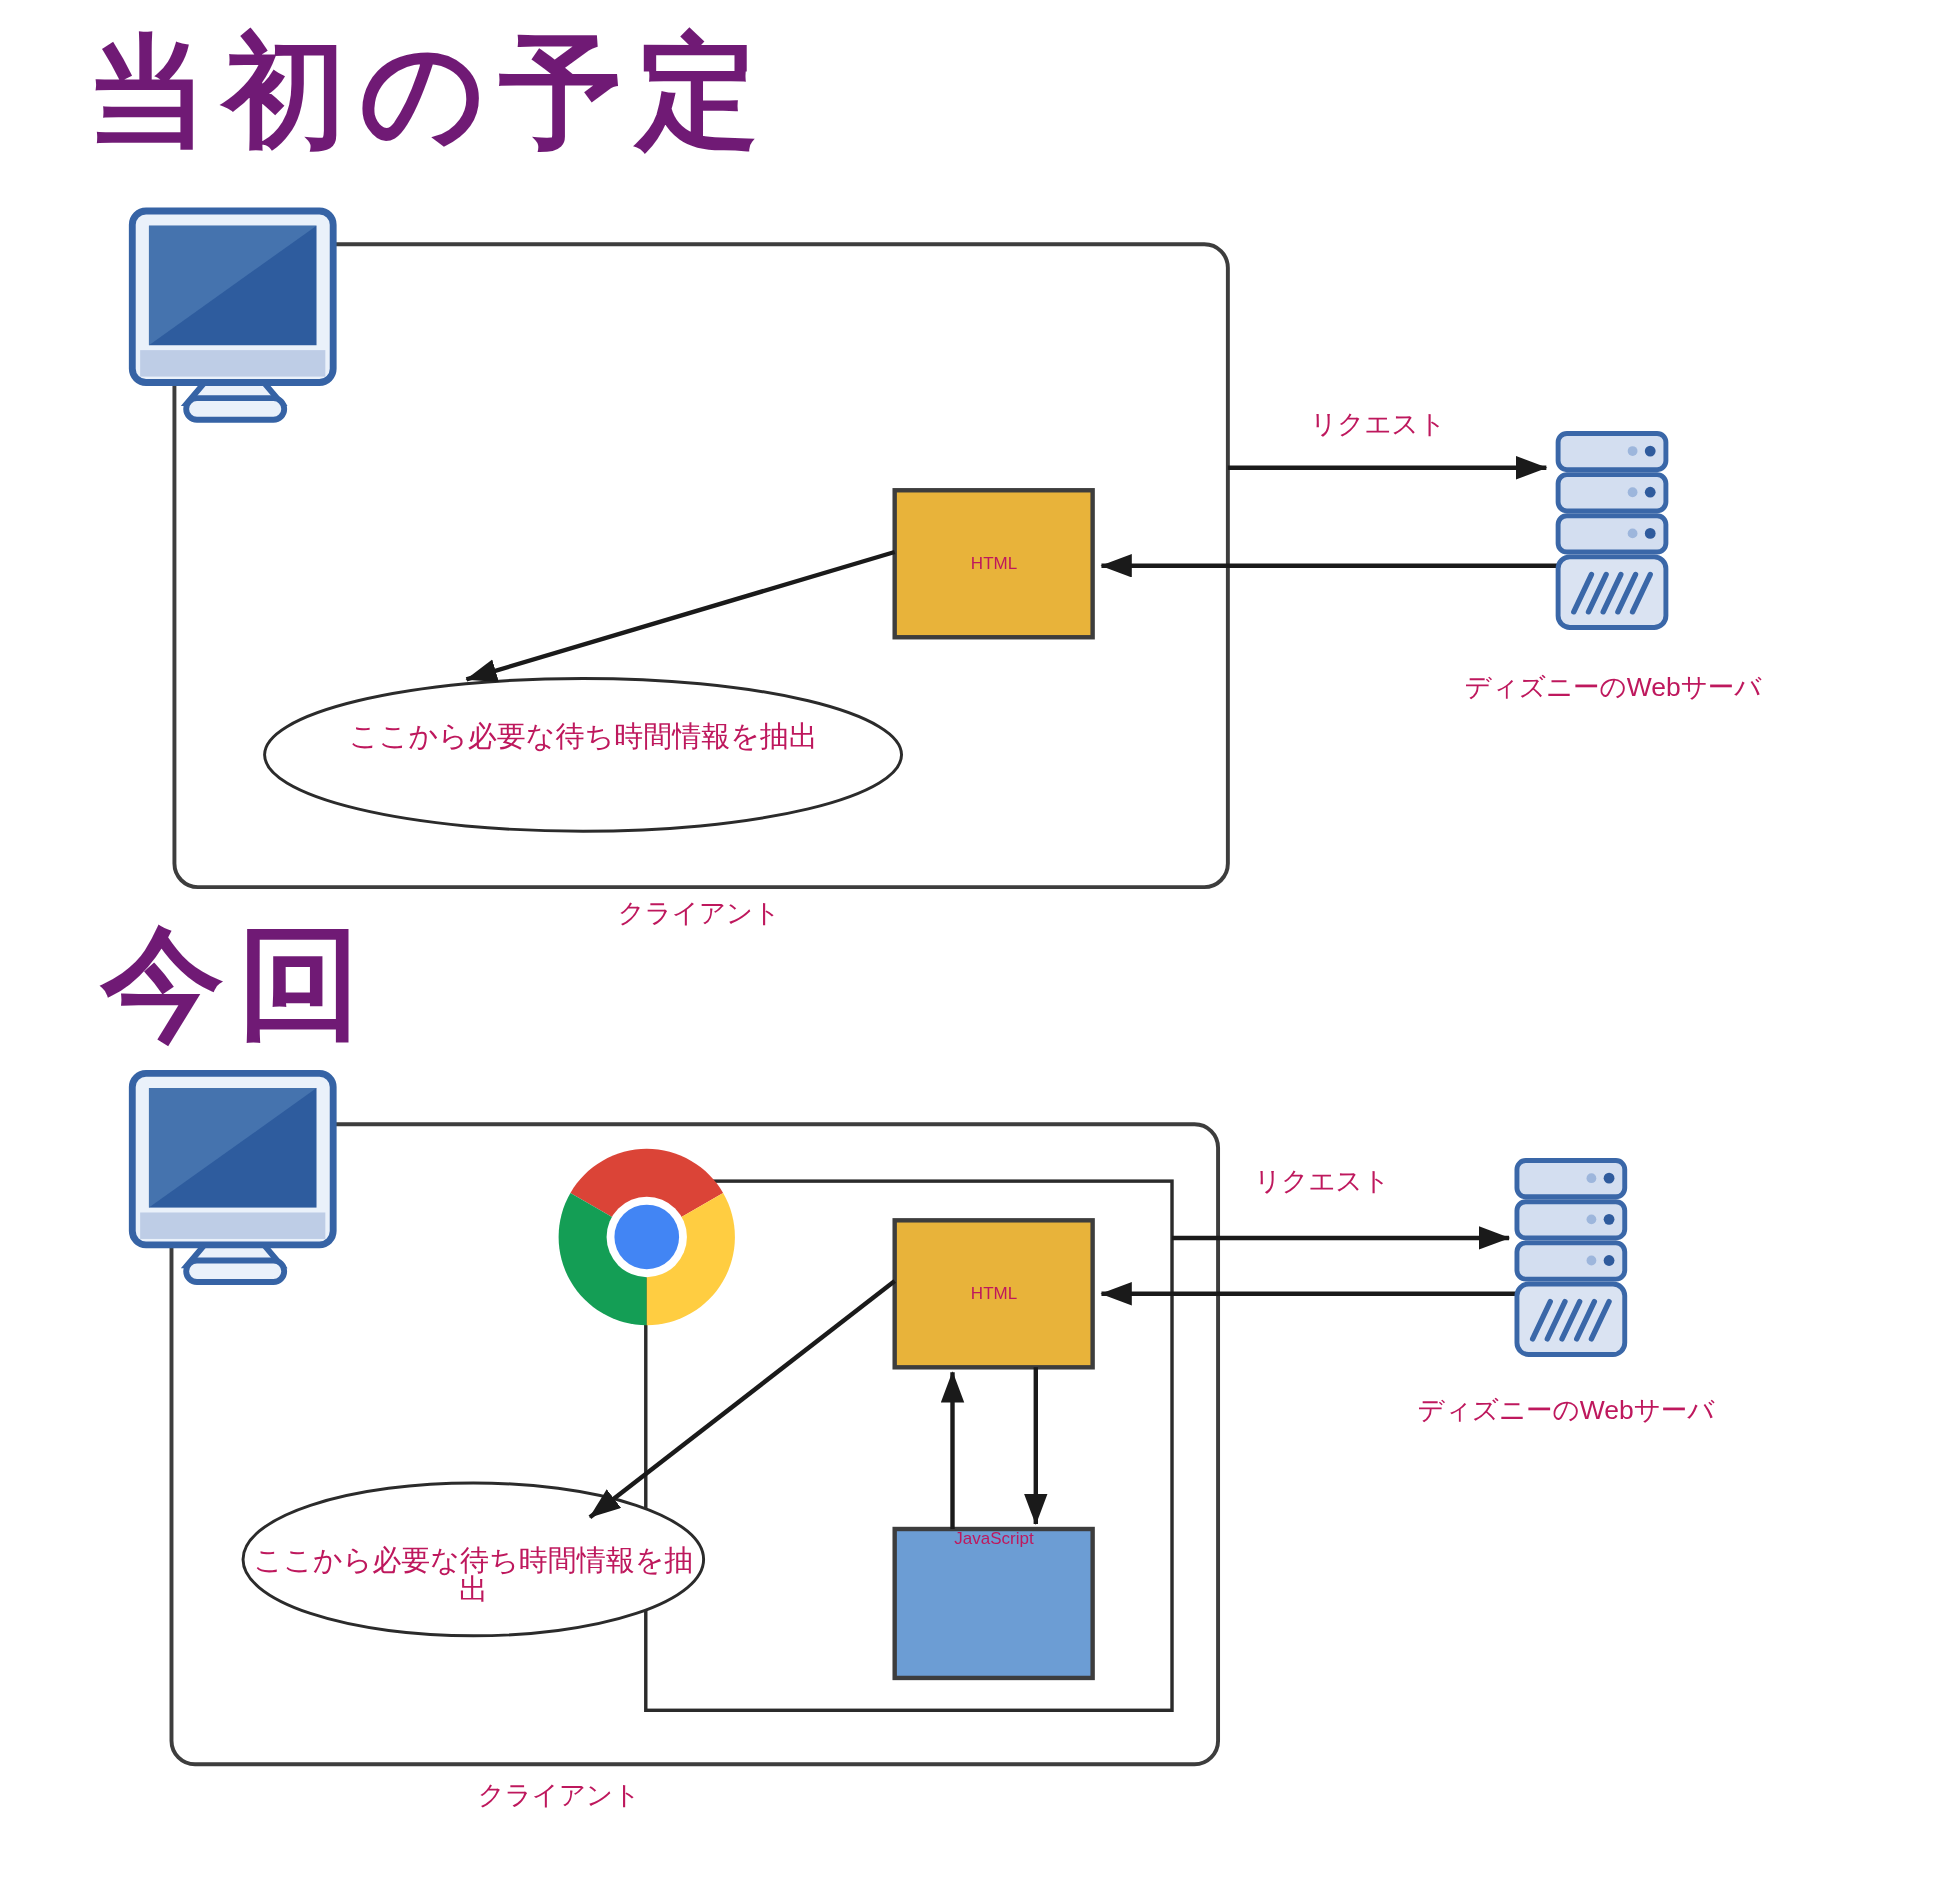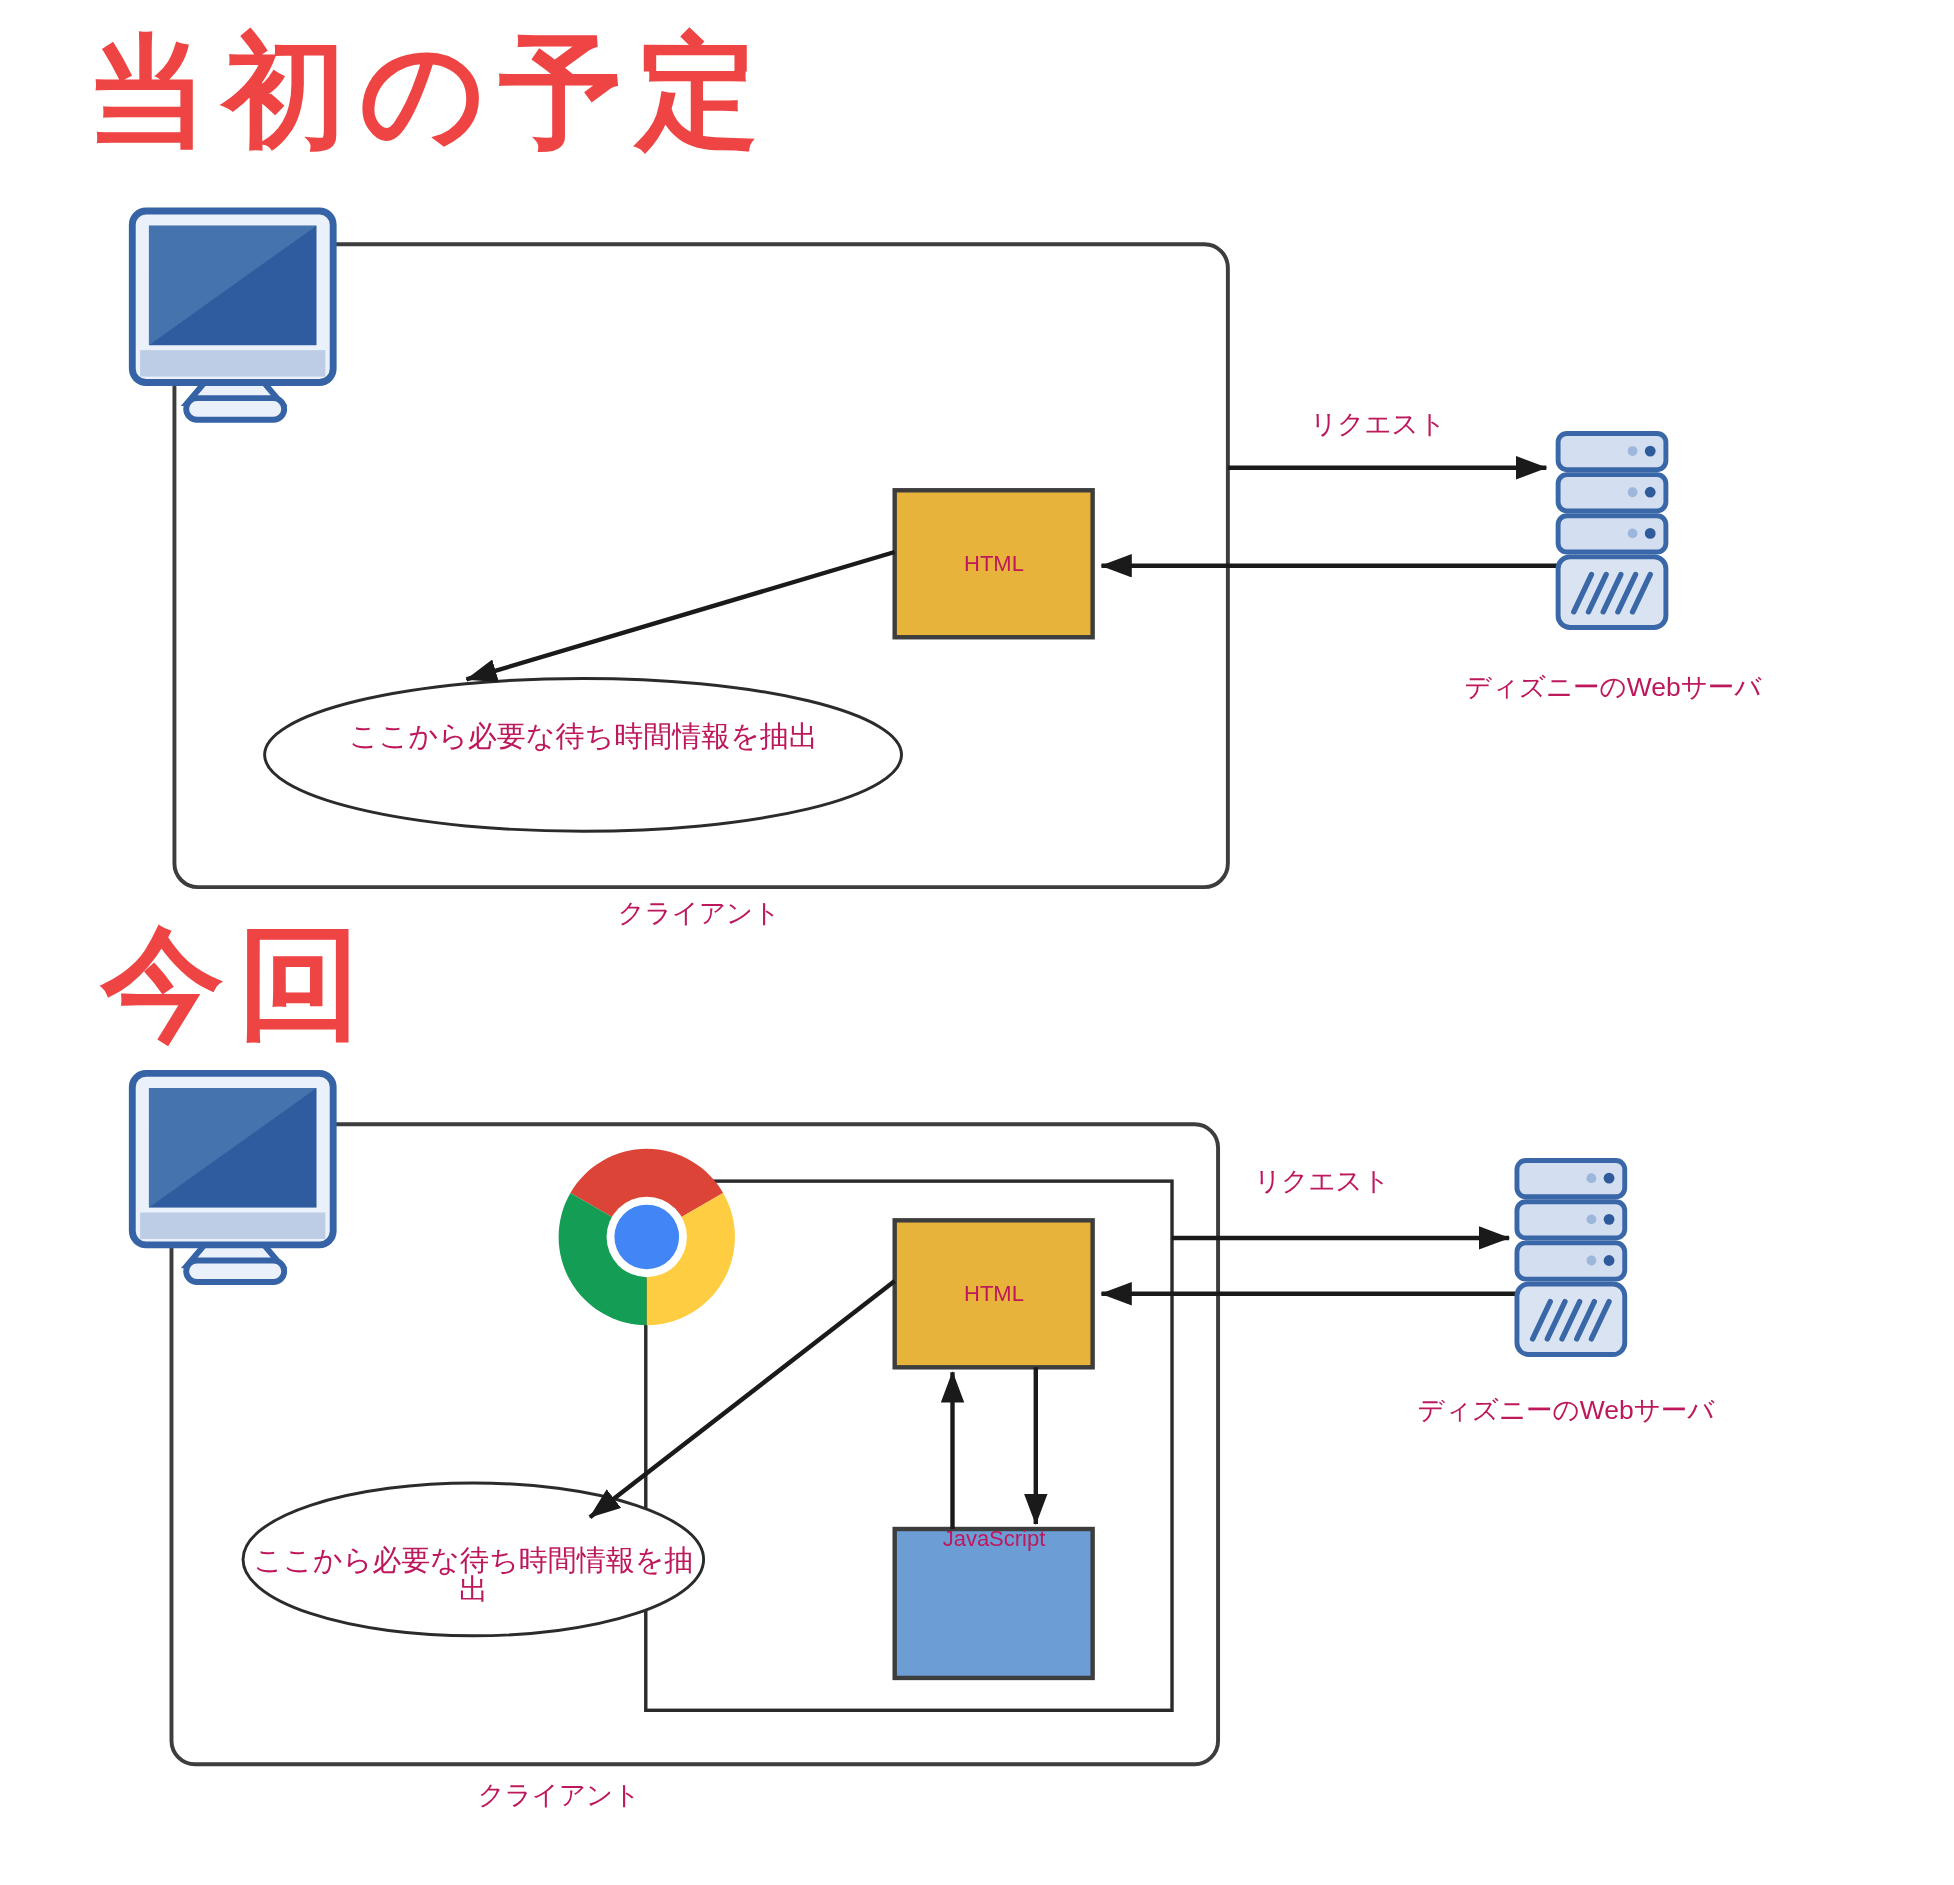--- a/index.html
+++ b/index.html
@@ -1,22 +1,22 @@
 <!DOCTYPE html>
 <html style="--html-box: #E8B33A; --js-box: #6C9DD4; --box-border: #3D3D3D; --line: #1A1A1A; --server-fill: #D3DEF0; --server-base-fill: #DAE3F2; --server-border: #3A67A8; --server-dot-light: #9DB6DC; --server-dot-dark: #2F5B9D; --monitor-border: #3663A5; --monitor-body-fill: #EAF1FA; --monitor-screen: #2E5C9E; --monitor-glare: #4573AE; --monitor-strip: #BECDE6; --chrome-red: #DB4437; --chrome-green: #149E55; --chrome-yellow: #FFCD41; --chrome-blue: #4285F4;"><head>
 <meta charset="utf-8">
 <style>
   html,body{margin:0;padding:0;background:#fff;}
   body{width:1954px;height:1886px;position:relative;overflow:hidden;
        font-family:"Liberation Sans","DejaVu Sans",sans-serif;color:#111;}
   #canvas{position:absolute;left:0;top:0;}
   .lbl{position:absolute;text-align:center;color:#be185d;}
   .title{position:absolute;font-size:123px;font-weight:900;letter-spacing:13.7px;
-         line-height:1.05;color:#ef4444;white-space:nowrap;}
-  .boxlbl{display:flex;align-items:center;justify-content:center;font-size:22px;}
+         line-height:1.05;color:#701a75;white-space:nowrap;}
+  .boxlbl{display:flex;align-items:center;justify-content:center;font-size:17px;}
   .small{font-size:26.5px;}
   .note{font-size:29px;line-height:29px;}
   
   .client-rect{fill:none;stroke:#3d3d3d;stroke-width:4;}
   .inner-rect{fill:none;stroke:#2b2b2b;stroke-width:3.5;}
   .note-ellipse{fill:#ffffff;stroke:#2b2b2b;stroke-width:3;}
   .flow{stroke:var(--line,#1a1a1a);stroke-width:4.5;fill:none;}
   .box-html{fill:var(--html-box,#E8B33A);stroke:var(--box-border,#3d3d3d);stroke-width:4.5;}
   .box-js{fill:var(--js-box,#6C9DD4);stroke:var(--box-border,#3d3d3d);stroke-width:4.5;}
   .mon-body{fill:var(--monitor-body-fill,#EAF1FA);stroke:var(--monitor-border,#3663A5);stroke-width:7;}

